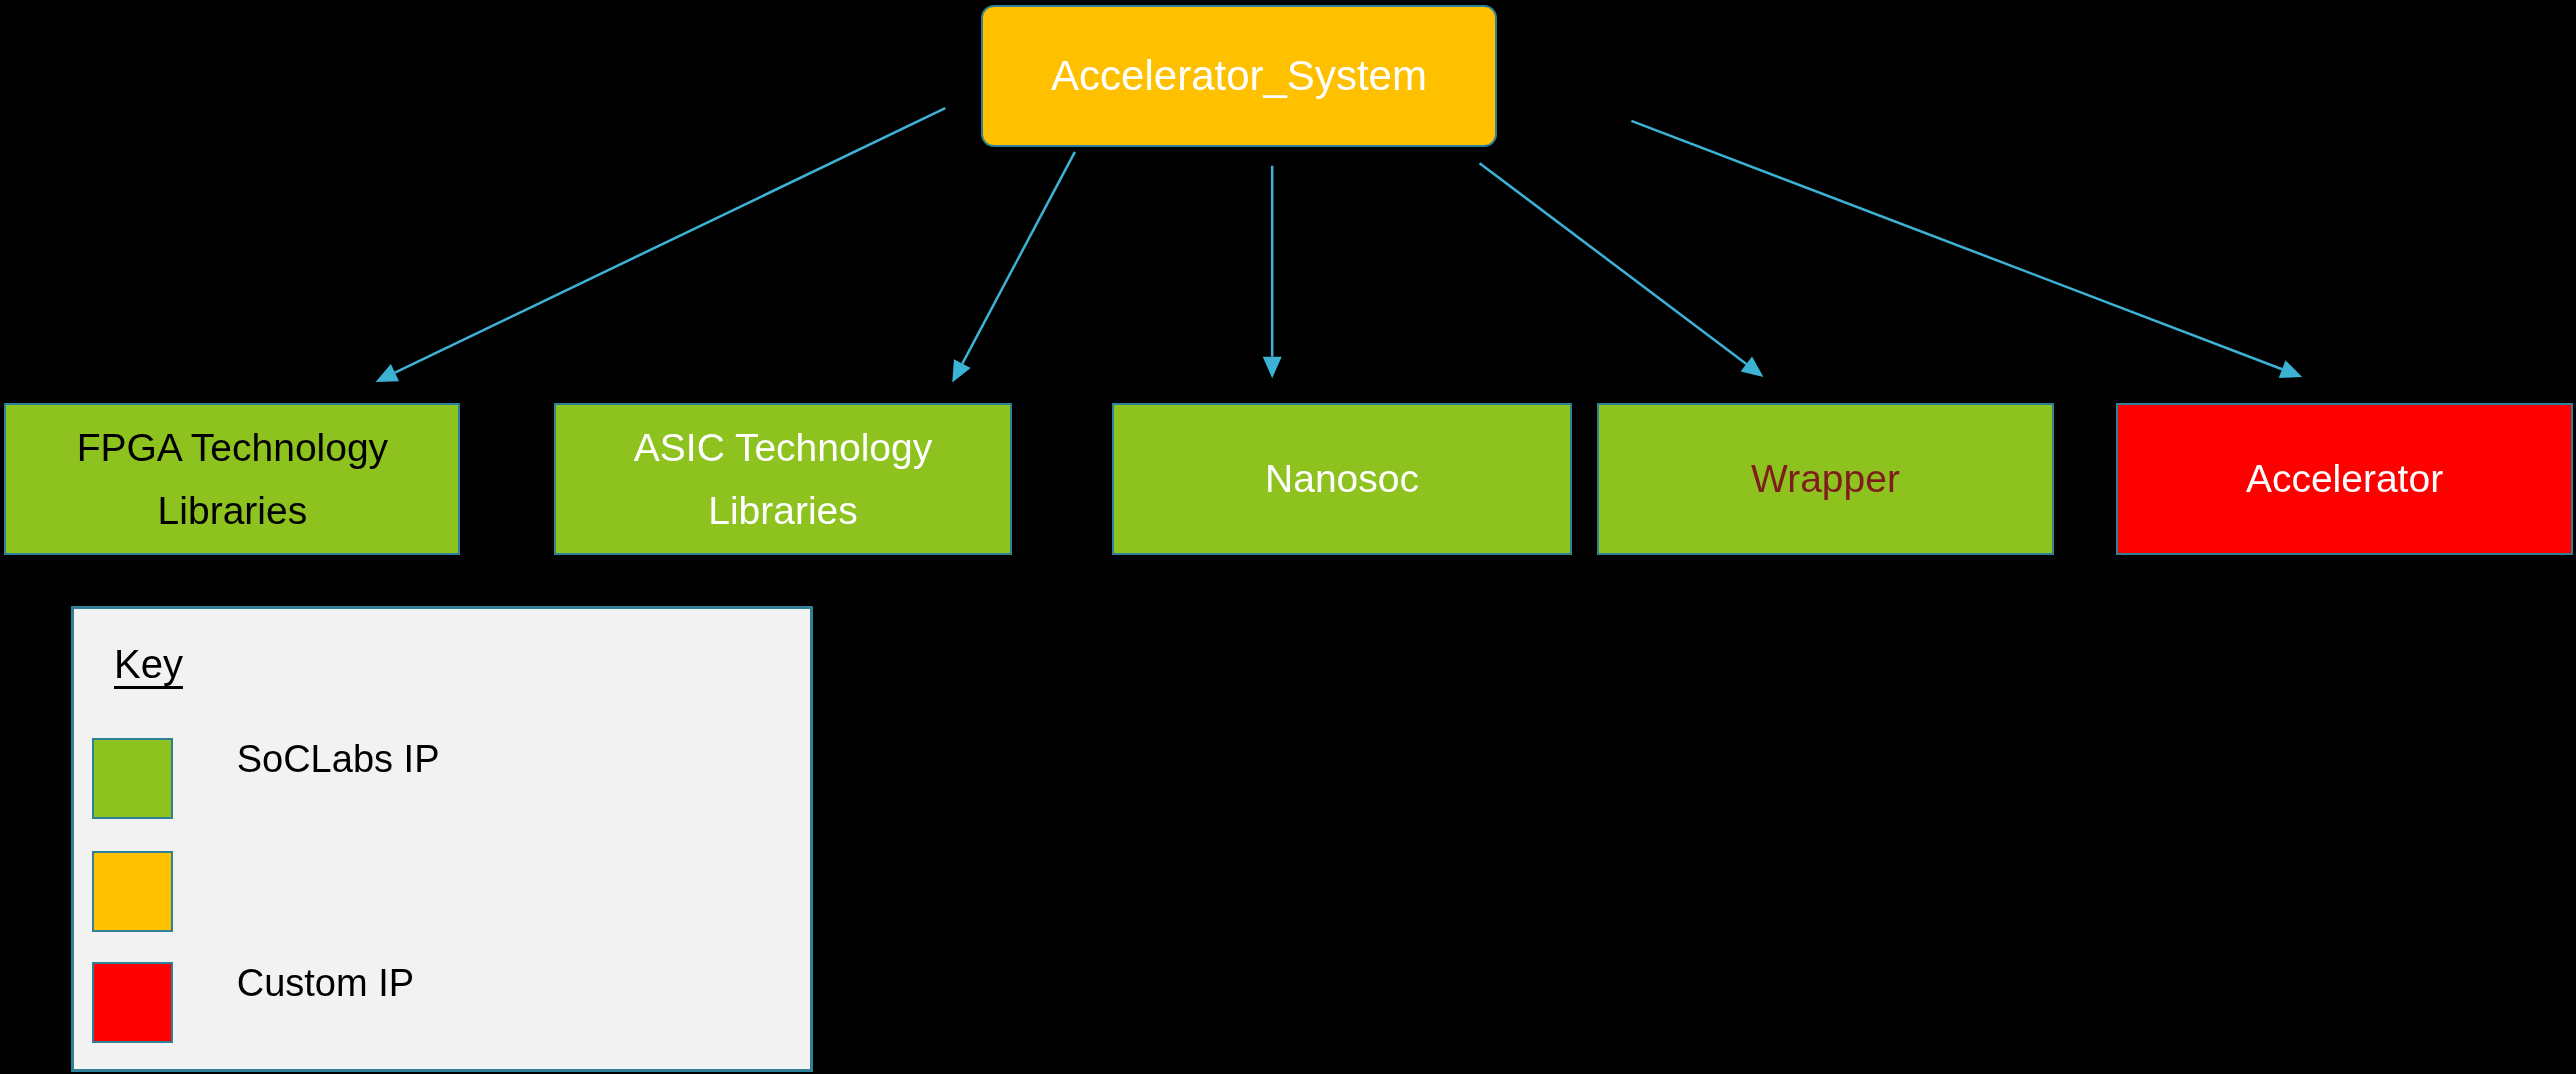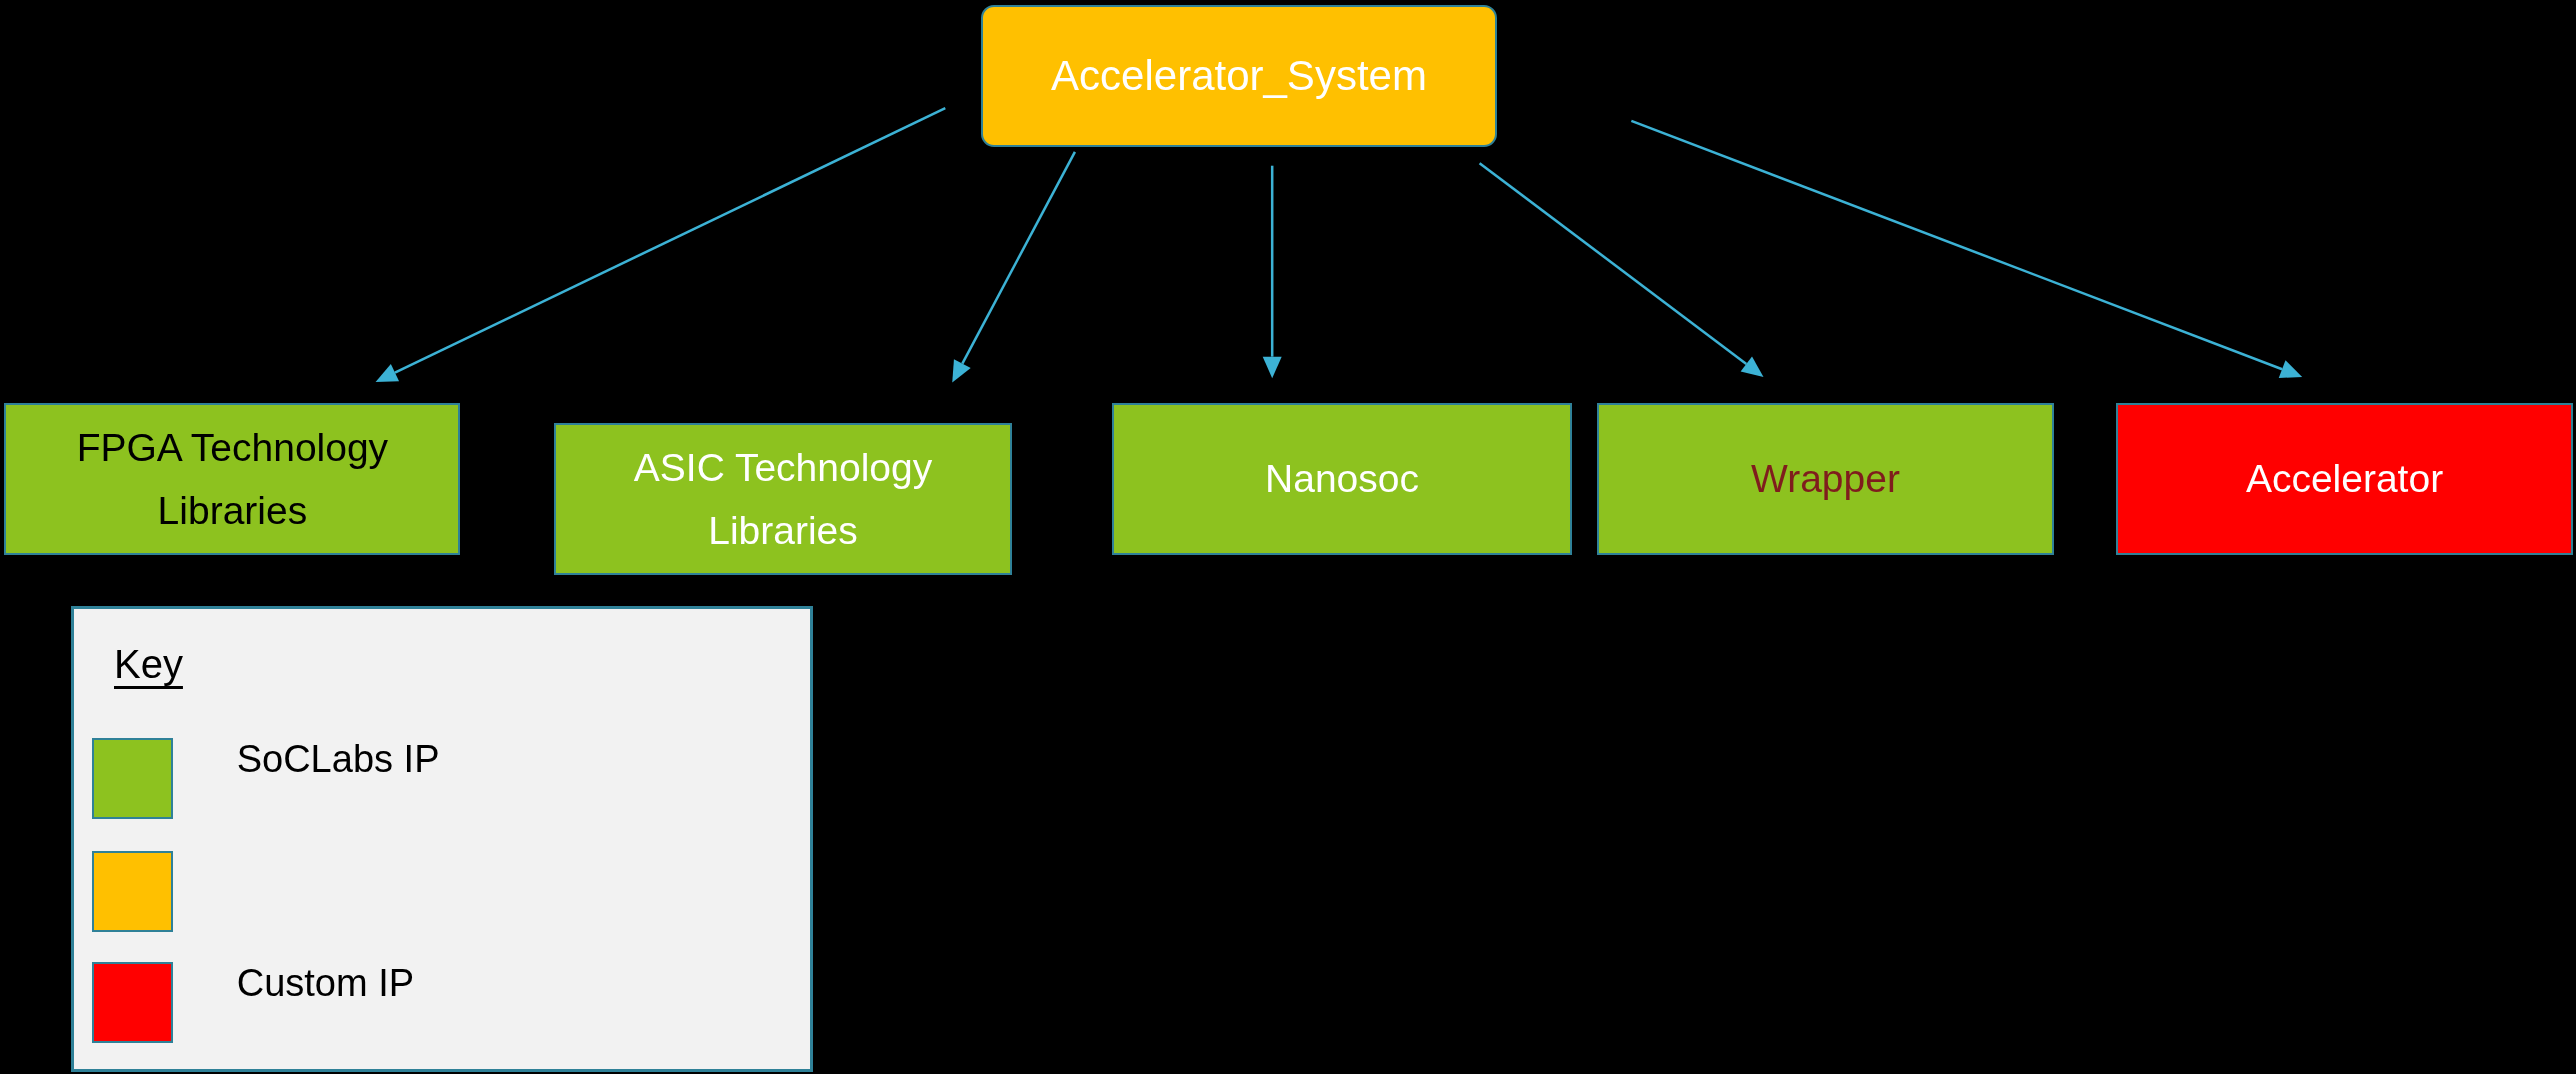--- a/index.html
+++ b/index.html
@@ -112,21 +112,21 @@
       <polygon points="3641,596 3603.8862207322204,597.8887531502382 3614.5847525622407,569.8612413683827" fill="#3CB2D5"></polygon>
     </svg>
 
   <div class="node root" id="root-node" style="left: 981px; top: 5px; width: 516px; height: 142px; background: rgb(255, 192, 0); border-radius: 13px;">
     <span>Accelerator_System</span>
   </div>
 
   <div class="node child-node" style="left: 4.4px; width: 456px; top: 403px; height: 152px; background: rgb(141, 194, 31); border-color: rgb(47, 129, 152); color: #000000;">
     <span>FPGA Technology Libraries</span>
   </div>
-  <div class="node child-node" style="left: 554px; width: 458px; top: 403px; height: 152px; background: rgb(141, 194, 31); border-color: rgb(47, 129, 152); color: rgb(255, 255, 255); margin-top: 20px;">
+  <div class="node child-node" style="left: 554px; width: 458px; top: 403px; height: 152px; background: rgb(141, 194, 31); border-color: rgb(47, 129, 152); color: rgb(255, 255, 255);">
     <span>ASIC Technology Libraries</span>
   </div>
   <div class="node child-node" style="left: 1101px; width: 460px; top: 403px; height: 152px; background: rgb(141, 194, 31); border-color: rgb(47, 129, 152); color: rgb(255, 255, 255); margin-left: 11px;">
     <span>Nanosoc</span>
   </div>
   <div class="node child-node" style="left: 1597px; width: 457px; top: 403px; height: 152px; background: rgb(141, 194, 31); border-color: rgb(47, 129, 152); color: #7f1d1d;">
     <span>Wrapper</span>
   </div>
   <div class="node child-node" style="left: 2116px; width: 457px; top: 403px; height: 152px; background: rgb(255, 0, 0); border-color: rgb(47, 129, 152); color: rgb(255, 255, 255);">
     <span>Accelerator</span>

